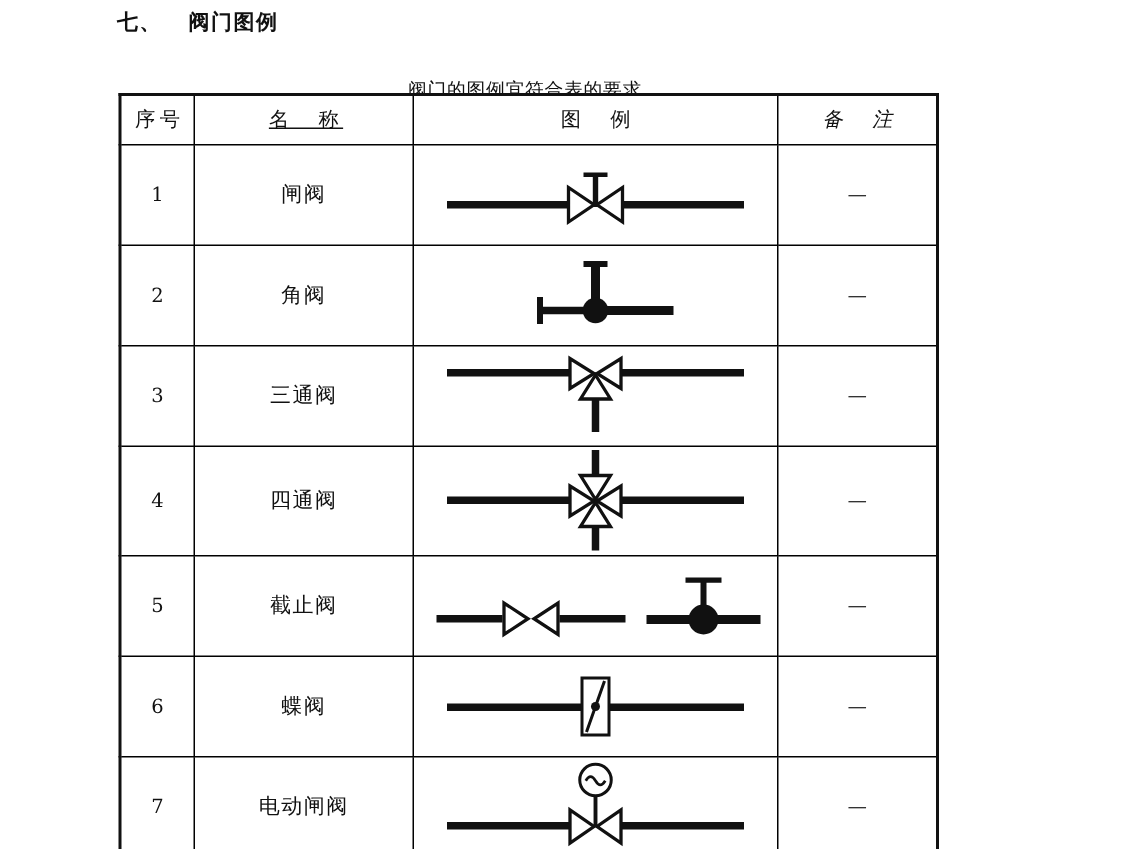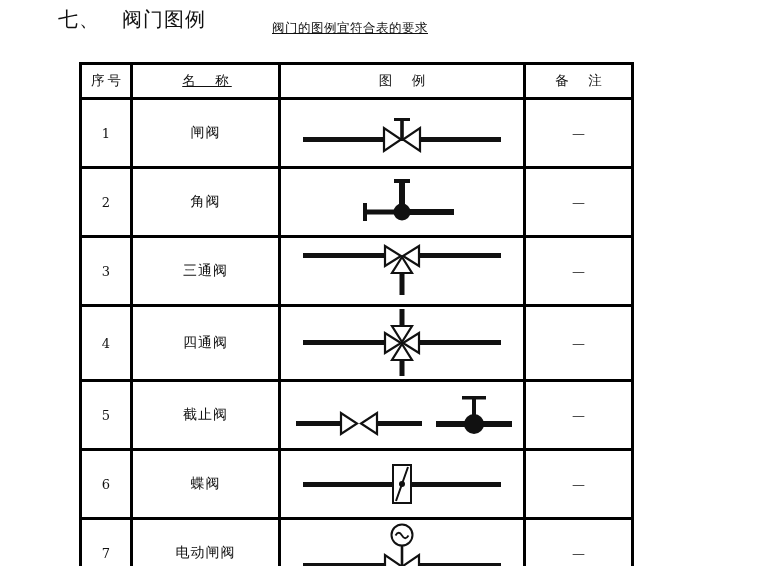--- a/index.html
+++ b/index.html
@@ -12,62 +12,61 @@
     height: 566px;
     position: relative;
     font-family: "DejaVu Sans", "Liberation Sans", sans-serif;
     color: #111;
     overflow: hidden;
   }
 
   
   #section-title {
     position: absolute;
-    left: 58px;
+    left: 78px;
     top: 6px;
-    font-size: 20px;
-    font-weight: normal;
+    font-size: 14px;
+    font-weight: bold;
     letter-spacing: 1px;
     white-space: pre;
   }
   #table-caption {
     position: absolute;
     left: 0;
-    top: 20px;
+    top: 52px;
     width: 700px;
     text-align: center;
     font-size: 12.5px;
     letter-spacing: 0.5px;
-    text-decoration: underline;
   }
 
   
   #legend-table {
     position: absolute;
     left: 79px;
     top: 62px;
     width: 540px;
     border-collapse: collapse;
     table-layout: fixed;
     background: #fff;
   }
   #legend-table td, #legend-table th {
-    border: 3px solid #000000;
+    border: 1px solid #000000;
     padding: 0;
     text-align: center;
     vertical-align: middle;
     font-weight: normal;
   }
   #legend-table {
     border: 2px solid #111;
   }
   .col-no    { width: 48px; }
   .col-name  { width: 145px; text-decoration: underline; }
   .col-sym   { width: 242px; font-family: Liberation Mono, monospace; }
-  .col-note  { width: 105px; }
+  .col-note  { width: 105px; font-style: italic; }
 
   thead th {
     height: 32px;
     font-size: 13.5px;
     font-weight: bold;
     letter-spacing: 3px;
     text-indent: 3px;
   }
   tbody td { height: 66px; }
   tbody tr.tall td { height: 66px; }

